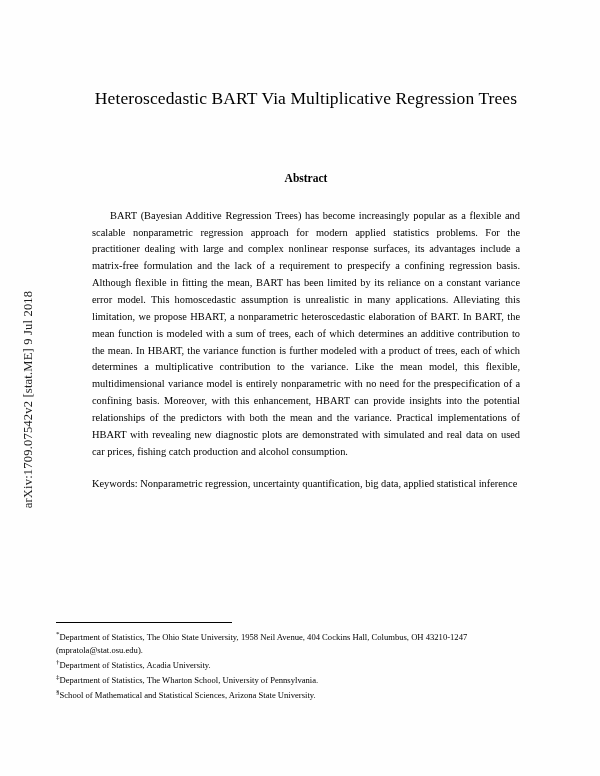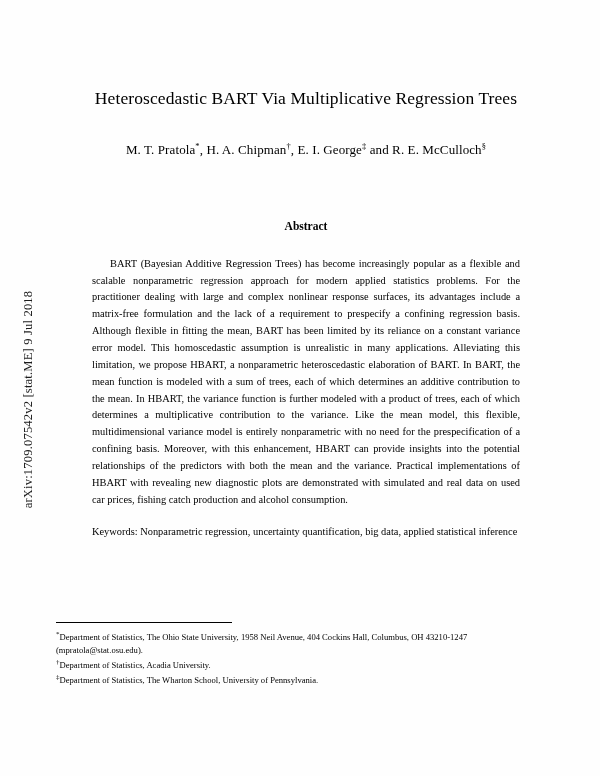--- a/index.html
+++ b/index.html
@@ -130,23 +130,20 @@
 <body>
 
 <div class="page">
 
   <div class="arxiv-stamp">arXiv:1709.07542v2  [stat.ME]  9 Jul 2018</div>
 
   <div class="content">
 
     <div class="title">Heteroscedastic BART Via Multiplicative Regression Trees</div>
 
-    <div class="authors">
-      <span>M. T. Pratola</span><sup>*</sup><span>, H. A. Chipman</span><sup>†</sup><span>, E. I. George</span><sup>‡</sup><span> and R. E. McCulloch</span><sup>§</sup>
-    </div>
 
 
     <div class="abstract-head">Abstract</div>
 
     <div class="abstract-body">
       <p>BART (Bayesian Additive Regression Trees) has become increasingly popular as a flexible and scalable nonparametric regression approach for modern applied statistics problems. For the practitioner dealing with large and complex nonlinear response surfaces, its advantages include a matrix-free formulation and the lack of a requirement to prespecify a confining regression basis. Although flexible in fitting the mean, BART has been limited by its reliance on a constant variance error model. This homoscedastic assumption is unrealistic in many applications. Alleviating this limitation, we propose HBART, a nonparametric heteroscedastic elaboration of BART. In BART, the mean function is modeled with a sum of trees, each of which determines an additive contribution to the mean. In HBART, the variance function is further modeled with a product of trees, each of which determines a multiplicative contribution to the variance. Like the mean model, this flexible, multidimensional variance model is entirely nonparametric with no need for the prespecification of a confining basis. Moreover, with this enhancement, HBART can provide insights into the potential relationships of the predictors with both the mean and the variance. Practical implementations of HBART with revealing new diagnostic plots are demonstrated with simulated and real data on used car prices, fishing catch production and alcohol consumption.</p>
     </div>
 
     <div class="keywords">Keywords: Nonparametric regression, uncertainty quantification, big data, applied statistical inference</div>
 
@@ -155,16 +152,19 @@
     <div class="footnotes">
       <div class="fn">
         <span class="marker">*</span><span>Department of Statistics, The Ohio State University, 1958 Neil Avenue, 404 Cockins Hall, Columbus, OH 43210-1247 (mpratola@stat.osu.edu).</span>
       </div>
       <div class="fn">
         <span class="marker">†</span><span>Department of Statistics, Acadia University.</span>
       </div>
       <div class="fn">
         <span class="marker">‡</span><span>Department of Statistics, The Wharton School, University of Pennsylvania.</span>
       </div>
+      <div class="fn">
+        <span class="marker">§</span><span>School of Mathematical and Statistical Sciences, Arizona State University.</span>
+      </div>
     </div>
 
   </div>
 </div>
 
 </body></html>

